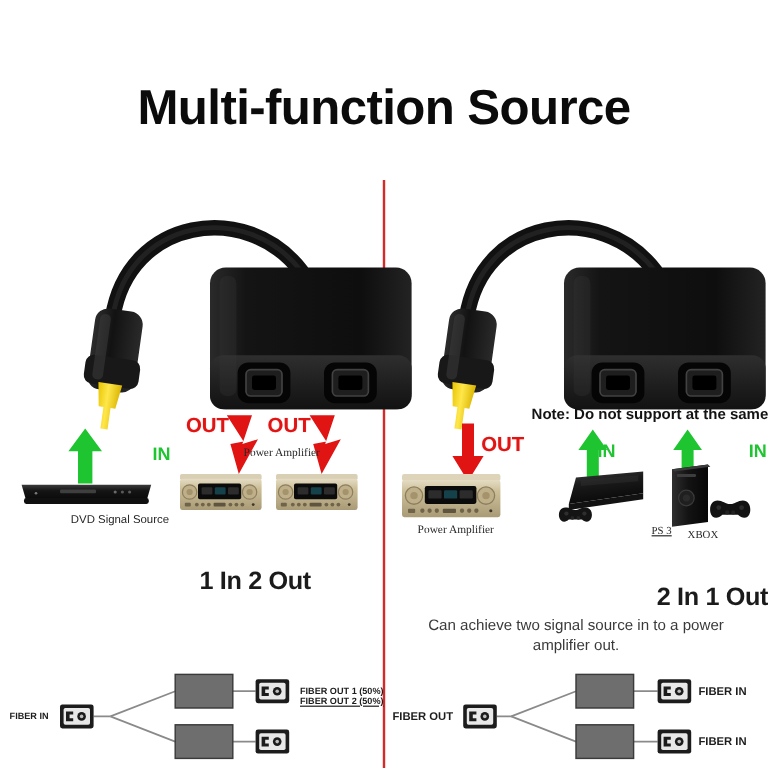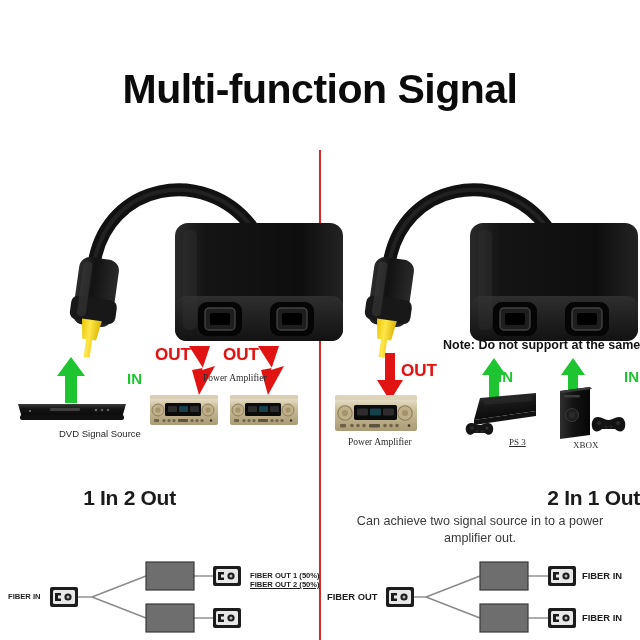--- a/index.html
+++ b/index.html
@@ -81,21 +81,21 @@
     font-size:7.6px;font-weight:bold;color:#1d1d1d;
     font-family:"Liberation Sans", sans-serif;white-space:nowrap;
   }
   .sch-lbl.big{font-size:9.4px;}
 </style>
 </head>
 <body>
 
 <div class="stage">
 
-  <div class="abs" id="page-title">Multi-function Signal</div>
+  <div class="abs" id="page-title">Multi-function Source</div>
 
   <div class="abs" id="center-divider"></div>
 
   <div class="abs adapter" style="left:55px;top:168px;">
     <svg width="300" height="195" viewBox="0 0 300 195" xmlns="http://www.w3.org/2000/svg">
       <defs>
         <linearGradient id="bodyGradL" x1="0" y1="0" x2="1" y2="0">
           <stop offset="0" stop-color="#2a2a2a"></stop>
           <stop offset="0.18" stop-color="#141414"></stop>
           <stop offset="0.75" stop-color="#0e0e0e"></stop>
@@ -333,21 +333,21 @@
 
       <g transform="translate(3,29)">
         <path d="M 6 4 C 2 4 0 8 1 12 C 2 16 6 17 9 14 L 20 14 C 23 17 27 16 28 12 C 29 8 27 4 23 4 C 19 4 17 6 15 6 L 14 6 C 12 6 10 4 6 4 Z" fill="#141414"></path>
         <circle cx="7" cy="9" r="1.8" fill="#2e2e2e"></circle>
         <circle cx="22" cy="9" r="1.8" fill="#2e2e2e"></circle>
         <circle cx="12" cy="12.5" r="1.6" fill="#242424"></circle>
         <circle cx="17" cy="12.5" r="1.6" fill="#242424"></circle>
       </g>
     </svg>
   </div>
-  <div class="abs console-lbl" style="left:509px;top:437px;text-decoration:underline;">PS 3</div>
+  <div class="abs console-lbl" style="left:543px;top:437px;text-decoration:underline;">PS 3</div>
 
   <div class="abs" style="left:548px;top:385px;">
     <svg width="82" height="58" viewBox="0 0 82 58" xmlns="http://www.w3.org/2000/svg">
       <defs>
         <linearGradient id="xbGrad" x1="0" y1="0" x2="1" y2="0">
           <stop offset="0" stop-color="#2f2f2f"></stop>
           <stop offset="0.45" stop-color="#131313"></stop>
           <stop offset="1" stop-color="#060606"></stop>
         </linearGradient>
       </defs>
@@ -361,21 +361,21 @@
         <path d="M 7 4 C 2 4 0 9 1 14 C 2 19 7 20 11 16 L 24 16 C 28 20 33 19 34 14 C 35 9 33 4 28 4 C 24 4 21 7 18 7 L 17 7 C 14 7 11 4 7 4 Z" fill="#131313"></path>
         <circle cx="8" cy="10" r="2" fill="#2c2c2c"></circle>
         <circle cx="27" cy="10" r="2" fill="#2c2c2c"></circle>
         <circle cx="15" cy="14" r="1.7" fill="#222222"></circle>
         <circle cx="20" cy="14" r="1.7" fill="#222222"></circle>
       </g>
     </svg>
   </div>
   <div class="abs console-lbl" style="left:573px;top:440px;">XBOX</div>
 
-  <div class="abs panel-heading" style="left:0;top:486px;width:259px;">1 In 2 Out</div>
+  <div class="abs panel-heading" style="left:0;top:473px;width:259px;text-align:right;">1 In 2 Out</div>
 
   <div class="abs panel-heading" style="left:322px;top:486px;width:318px;text-align:right;">2 In 1 Out</div>
   <div class="abs panel-desc" style="left:342px;top:513px;width:276px;">Can achieve two signal source in to a power amplifier out.</div>
 
   <div class="abs" style="left:6px;top:556px;">
     <svg width="310" height="82" viewBox="0 0 310 82" xmlns="http://www.w3.org/2000/svg">
 
       <line x1="72" y1="41" x2="86" y2="41" stroke="#8a8a8a" stroke-width="1.4"></line>
       <line x1="86" y1="41" x2="140" y2="20" stroke="#8a8a8a" stroke-width="1.4"></line>
       <line x1="86" y1="41" x2="140" y2="62" stroke="#8a8a8a" stroke-width="1.4"></line>

